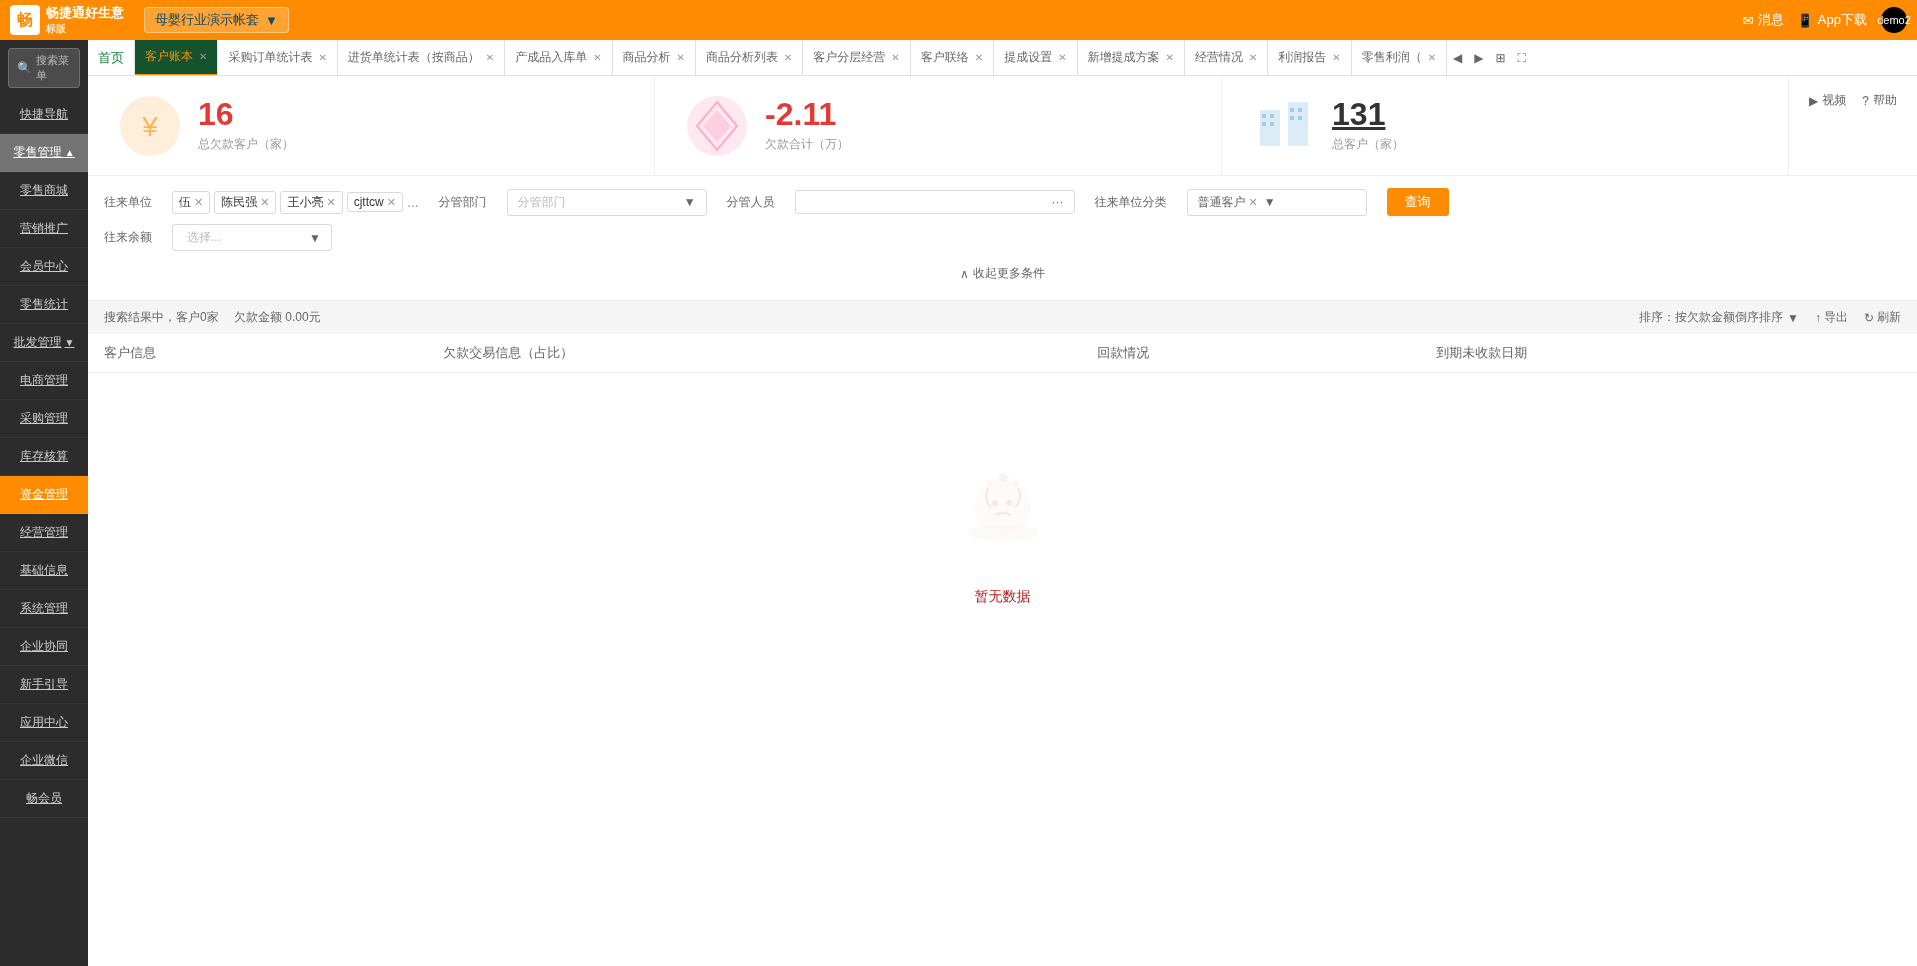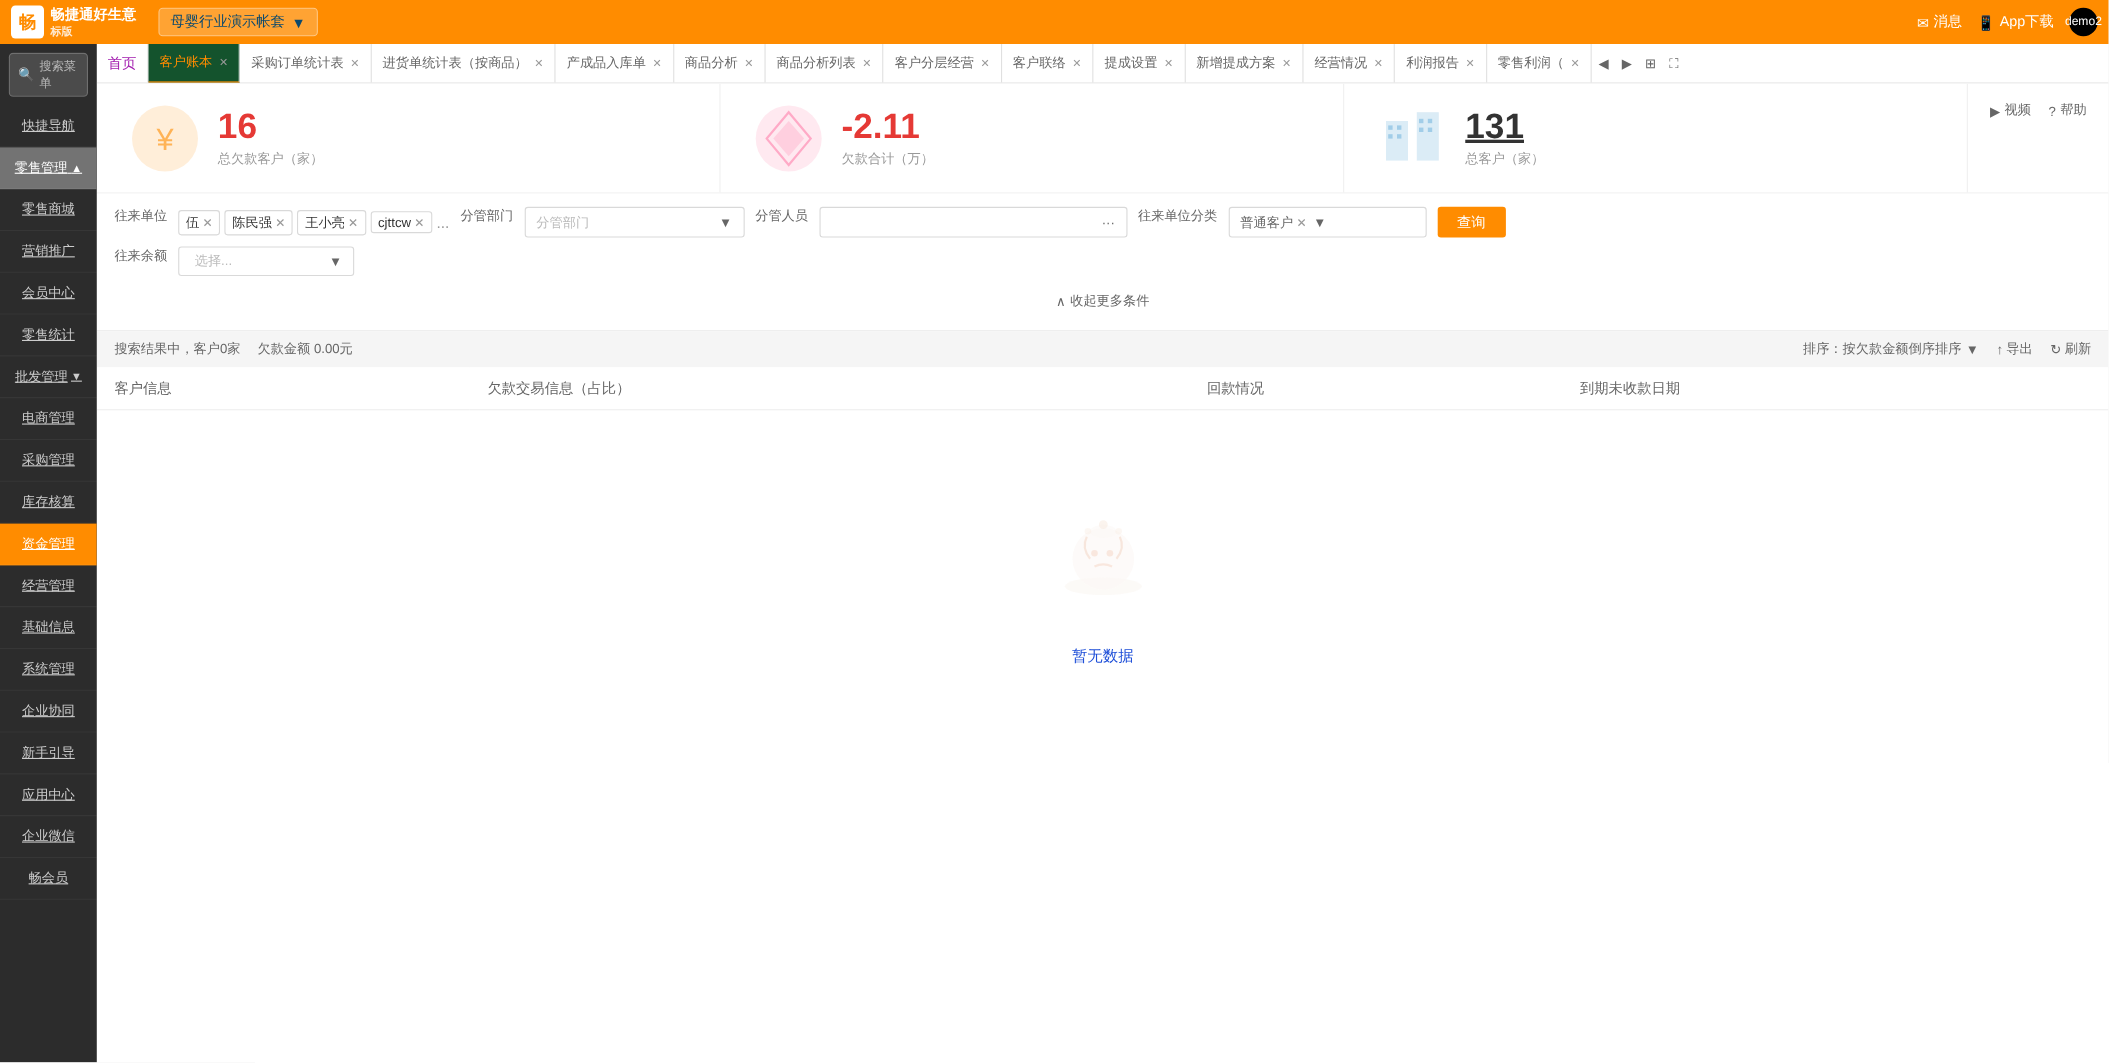--- a/index.html
+++ b/index.html
@@ -28,35 +28,35 @@
     .sidebar-search { padding: 8px; }
     .sidebar-search-box { background: rgba(255,255,255,0.15); border: 1px solid rgba(255,255,255,0.2); border-radius: 4px; padding: 4px 8px; color: #fff; font-size: 12px; width: 100%; display: flex; align-items: center; gap: 4px; cursor: pointer; }
     .sidebar-nav-item { padding: 10px 0; text-align: center; color: #ccc; font-size: 12px; cursor: pointer; border-bottom: 1px solid rgba(255,255,255,0.05); text-decoration: underline; }
     .sidebar-nav-item.active { background: #737373; color: #fff; }
     .sidebar-nav-item.has-arrow { display: flex; align-items: center; justify-content: center; gap: 3px; }
 
     
     .tab-item { display: flex; align-items: center; padding: 0 10px; height: 36px; border-right: 1px solid #e0e0e0; font-size: 12px; color: #666; cursor: pointer; white-space: nowrap; flex-shrink: 0; }
     .tab-item.active { color: #ff8c00; border-bottom: 2px solid #ff8c00; background: #14532d; }
     .tab-item .tab-close { margin-left: 6px; color: #999; font-size: 10px; }
-    .tab-item.home { color: #a21caf; font-size: 13px; }
+    .tab-item.home { color: #15803d; font-size: 13px; }
     .tab-nav-btn { padding: 0 6px; cursor: pointer; color: #666; font-size: 12px; border: none; background: none; }
 
     
     .stats-row { display: flex; background: #fff; border-bottom: 1px solid #eee; padding: 0; height: 100px; }
     .stat-card { flex: 1; display: flex; align-items: center; padding: 20px 30px; border-right: 1px solid #f0f0f0; position: relative; }
     .stat-info {}
     .stat-value { font-size: 32px; font-weight: bold; line-height: 1; }
     .stat-value.red { color: #e53935; }
     .stat-value.black { color: #333; }
     .stat-label { font-size: 12px; color: #999; margin-top: 6px; }
 
     
     .filter-area { background: #fff; padding: 12px 16px; border-bottom: 1px solid #eee; }
-    .filter-row { display: flex; gap: 10px; margin-bottom: 8px; flex-wrap: wrap; }
+    .filter-row { display: flex; align-items: center; gap: 20px; margin-bottom: 8px; flex-wrap: wrap; }
     .filter-label { font-size: 12px; color: #666; white-space: nowrap; }
     .filter-tags { display: flex; align-items: center; gap: 4px; flex-wrap: wrap; }
     .filter-tag { background: #fff; border: 1px solid #d9d9d9; border-radius: 3px; padding: 2px 6px; font-size: 12px; display: flex; align-items: center; gap: 3px; }
     .filter-tag .close-x { color: #999; cursor: pointer; font-size: 11px; }
     .filter-select { border: 1px solid #d9d9d9; border-radius: 3px; padding: 4px 10px; font-size: 12px; color: #666; display: flex; align-items: center; gap: 6px; cursor: pointer; min-width: 140px; }
     .filter-select-wide { min-width: 200px; }
     .filter-more { color: #999; cursor: pointer; font-size: 14px; }
     .query-btn { background: #ff8c00; color: #fff; border: none; border-radius: 3px; padding: 5px 18px; font-size: 13px; cursor: pointer; }
     .collapse-btn { color: #666; font-size: 12px; cursor: pointer; display: flex; align-items: center; justify-content: center; gap: 4px; padding: 6px; }
 
@@ -67,21 +67,21 @@
     .action-btn { display: flex; align-items: center; gap: 3px; font-size: 12px; color: #666; cursor: pointer; }
 
     
     .data-table { width: 100%; border-collapse: collapse; }
     .data-table th { padding: 10px 16px; text-align: left; font-size: 13px; color: #666; font-weight: normal; background: #fff; border-bottom: 1px solid #eee; }
     .data-table td { padding: 10px 16px; font-size: 13px; border-bottom: 1px solid #f5f5f5; }
 
     
     .empty-state { display: flex; flex-direction: column; align-items: center; justify-content: center; padding: 80px 0; color: #999; }
     .empty-icon { font-size: 80px; margin-bottom: 16px; opacity: 0.3; }
-    .empty-text { font-size: 14px; color: #1d4ed8; }
+    .empty-text { font-size: 14px; color: #b91c1c; }
 
     
     ::-webkit-scrollbar { width: 6px; height: 6px; }
     ::-webkit-scrollbar-track { background: #f1f1f1; }
     ::-webkit-scrollbar-thumb { background: #ccc; border-radius: 3px; }
   </style>
 </head>
 <body>
 
 <div class="app-container">

